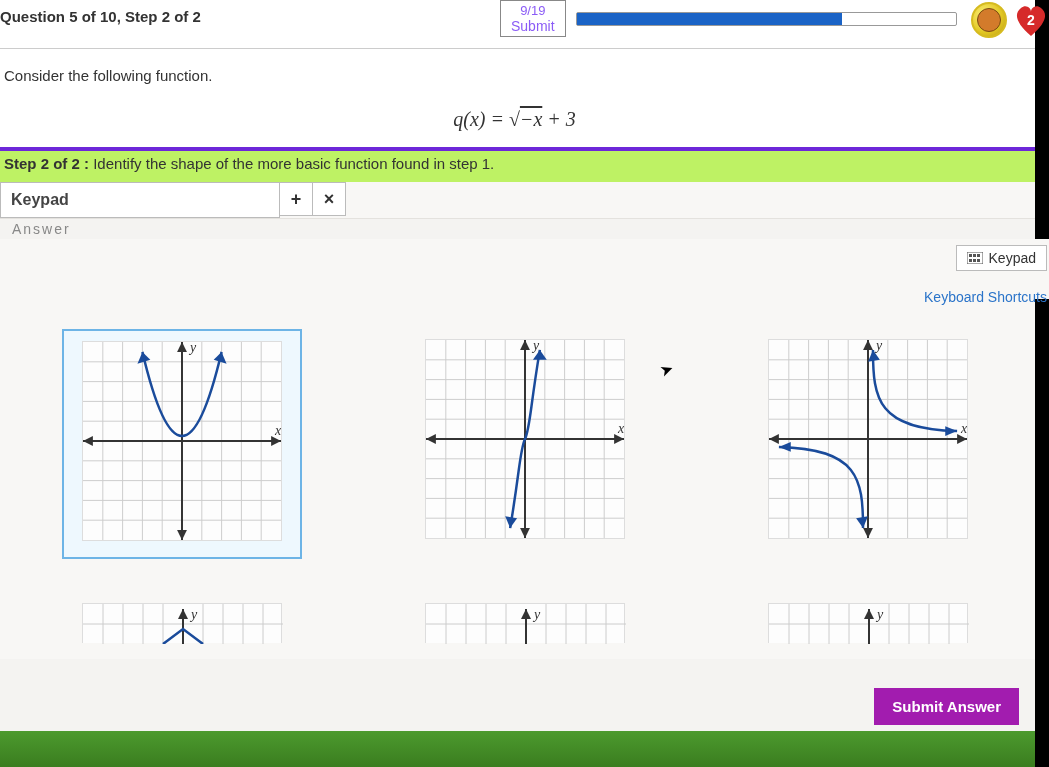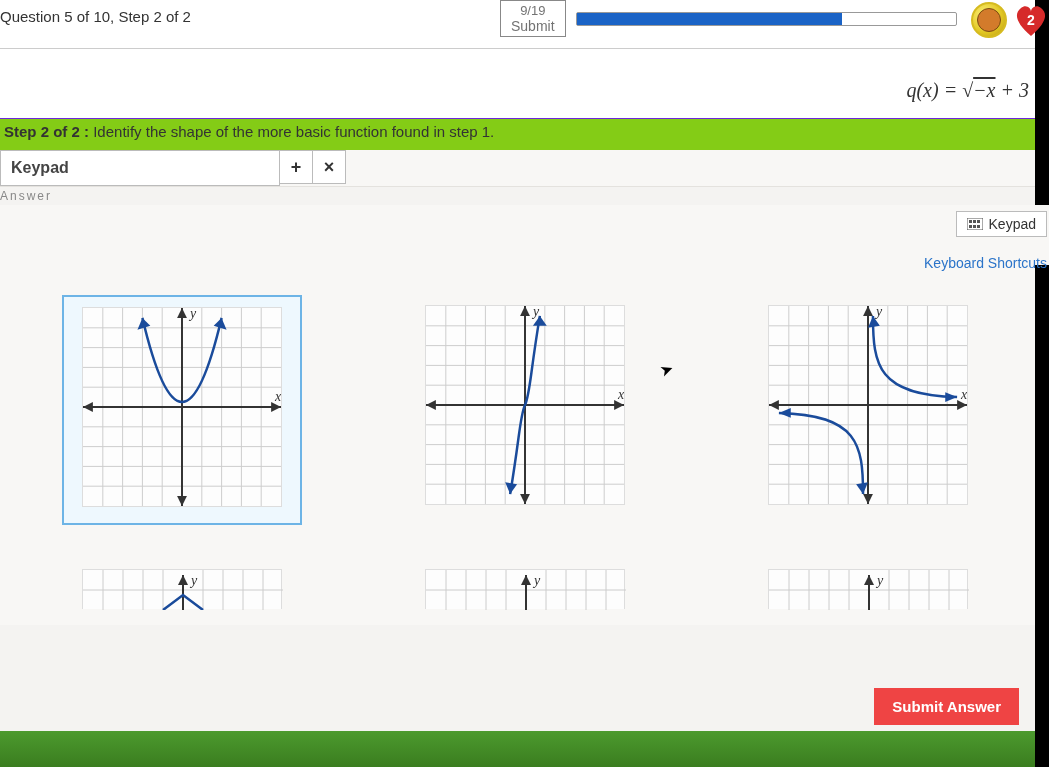--- a/index.html
+++ b/index.html
@@ -10,62 +10,62 @@
   height: 767px;
   overflow: hidden;
   position: relative;
   color: #333;
 }
 .right-black { position:absolute; right:0; top:0; width:14px; height:100%; background:#000; }
 .topbar {
   display:flex; align-items:flex-start; padding: 0 0 10px 0; background:#fff;
   border-bottom: 1px solid #ccc;
 }
-.qlabel { font-weight:normal; font-size:15px; padding:8px 0 0 0; flex: 0 0 500px; }
+.qlabel { font-weight:bold; font-size:15px; padding:8px 0 0 0; flex: 0 0 500px; }
 .scorebox {
   border:1px solid #888; background:#fff; font-size:14px; text-align:center;
-  padding:2px 10px; color:#737373; flex: 0 0 auto; margin-right:10px;
+  padding:2px 10px; color:#8b5cf6; flex: 0 0 auto; margin-right:10px;
 }
 .scorebox .num { font-size:13px; }
 .scorebox .lbl { font-size:14px; }
 .progress {
   flex:1; height:14px; border:1px solid #999; background:#fff; position:relative; margin-top:12px; margin-right:10px; border-radius:2px;
 }
 .progress .fill { position:absolute; left:0; top:0; height:100%; width:70%; background:#1a63c6; }
 .coin {
   width:36px; height:36px; border-radius:50%; background: radial-gradient(circle at 35% 35%, #fff27a, #e0c520 60%, #b89a18);
   border:2px solid #d6bb20; margin:2px 6px 0 4px; display:flex; align-items:center; justify-content:center;
 }
 .coin-inner { width:24px; height:24px; border-radius:50%; background:#d37b2b; border:1px solid #7a4b10; display:flex; align-items:center; justify-content:center; color:#fff; font-weight:bold; font-size:14px;}
 .lives { width:36px; height:36px; position:relative; margin-top:2px; }
 .heart { width:36px; height:36px; background:#d62a2a; clip-path: path('M18 34 C4 22 0 12 8 6 C13 2 18 6 18 10 C18 6 23 2 28 6 C36 12 32 22 18 34 Z'); display:flex; align-items:center; justify-content:center; color:#fff; font-weight:bold; font-size:14px;}
 .content { padding: 12px 20px 0 0; background:#fff; }
 .prompt { font-size:15px; padding:6px 0 6px 4px; }
-.equation { text-align:right; font-family: "Times New Roman", serif; font-style:italic; font-size:20px; padding:18px 0 16px 0;}
+.equation { text-align:center; font-family: "Times New Roman", serif; font-style:italic; font-size:20px; padding:18px 0 16px 0;}
 .equation .sqrt { font-style:normal; }
-.step-row { font-size:15px; padding:4px 0 10px 4px; background:#84cc16; border-top:1px solid #6d28d9;}
+.step-row { font-size:15px; padding:4px 0 10px 4px; background:#bef264; border-top:4px solid #6d28d9;}
 .step-row .bold { font-weight:bold; }
 .keypad-row { display:flex; align-items:stretch; background:#f8f7f5; border-bottom:1px solid #e4e2de;}
 .keypad-box { width:280px; border:1px solid #bbb; background:#fff; padding:8px 10px; font-weight:bold; color:#444; }
 .kp-btn-group { display:flex; }
 .kp-btn { width:34px; height:34px; border:1px solid #bbb; background:#fff; display:flex; align-items:center; justify-content:center; font-size:18px; font-weight:bold; cursor:pointer; margin-left:-1px;}
 .rhs-row { position:relative; background:#f8f7f5; height:60px;}
 .keypad-pill { position:absolute; right:2px; top:6px; border:1px solid #bbb; background:#fff; padding:4px 10px; font-size:14px; color:#333; display:flex; align-items:center; gap:6px; cursor:pointer;}
 .kbd-short { position:absolute; right:2px; top:50px; color:#2b74c9; font-size:14px; cursor:pointer;}
 .graphs { display:flex; justify-content:space-around; padding:30px 10px 0 10px; background:#f8f7f5; height:300px;}
 .graph-card { position:relative; width:240px; height:230px; cursor:pointer;}
 .graph-card.selected { border:2px solid #6db4e6; background:#eef8fe; }
 .graph-svg { width:200px; height:200px; background:#fdfdfd; border:1px solid #ddd; margin:10px auto 0 auto; display:block;}
 .axis-label { font-family:"Times New Roman",serif; font-style:italic; font-size:14px; fill:#333; }
 .bottom-graphs { display:flex; justify-content:space-around; padding:4px 10px 0 10px; background:#f8f7f5; height:60px;}
 .mini-top { width:200px; height:40px; border-left:1px solid #ddd; border-right:1px solid #ddd; border-top:1px solid #ddd; background:#fdfdfd; position:relative;}
 .mini-top svg { width:200px; height:40px; display:block;}
 .footer { position:absolute; bottom:0; left:0; right:14px; height:36px; background:linear-gradient(#4c9a2e,#3a7d1f); }
-.submit { position:absolute; right:30px; bottom:42px; background:#ef4444; color:#fff; border:none; font-size:15px; font-weight:bold; padding:10px 18px; cursor:pointer;}
-.answer-cut { font-size:12px; color:#888; padding:2px 0; letter-spacing:2px;}
+.submit { position:absolute; right:30px; bottom:42px; background:#a21caf; color:#fff; border:none; font-size:15px; font-weight:bold; padding:10px 18px; cursor:pointer;}
+.answer-cut { font-size:14px; color:#888; padding:2px 12px; letter-spacing:2px;}
 .cursor { position:absolute; left:660px; top:360px; font-size:16px; color:#000; transform:rotate(-20deg);}
 .grid-line { stroke:#ccc; stroke-width:1;}
 .axis { stroke:#333; stroke-width:2;}
 .curve { stroke:#1a4b9b; stroke-width:2.5; fill:none;}
 .arrowhead { fill:#333; }
 .curve-arrow { fill:#1a4b9b; }
 </style>
 </head>
 <body>
 
@@ -82,20 +82,21 @@
   </div>
   <div class="coin">
     <div class="coin-inner"></div>
   </div>
   <div class="lives">
     <div class="heart">2</div>
   </div>
 </div>
 
 <div class="content">
+  <div class="prompt">Consider the following function.</div>
   <div class="equation">
     <span>q(x)</span><span> = </span><span class="sqrt">√</span><span style="text-decoration:overline;">−x</span><span> + 3</span>
   </div>
 </div>
 
 <div class="step-row">
   <span class="bold">Step 2 of 2 :</span><span> Identify the shape of the more basic function found in step 1.</span>
 </div>
 
 <div class="keypad-row">

